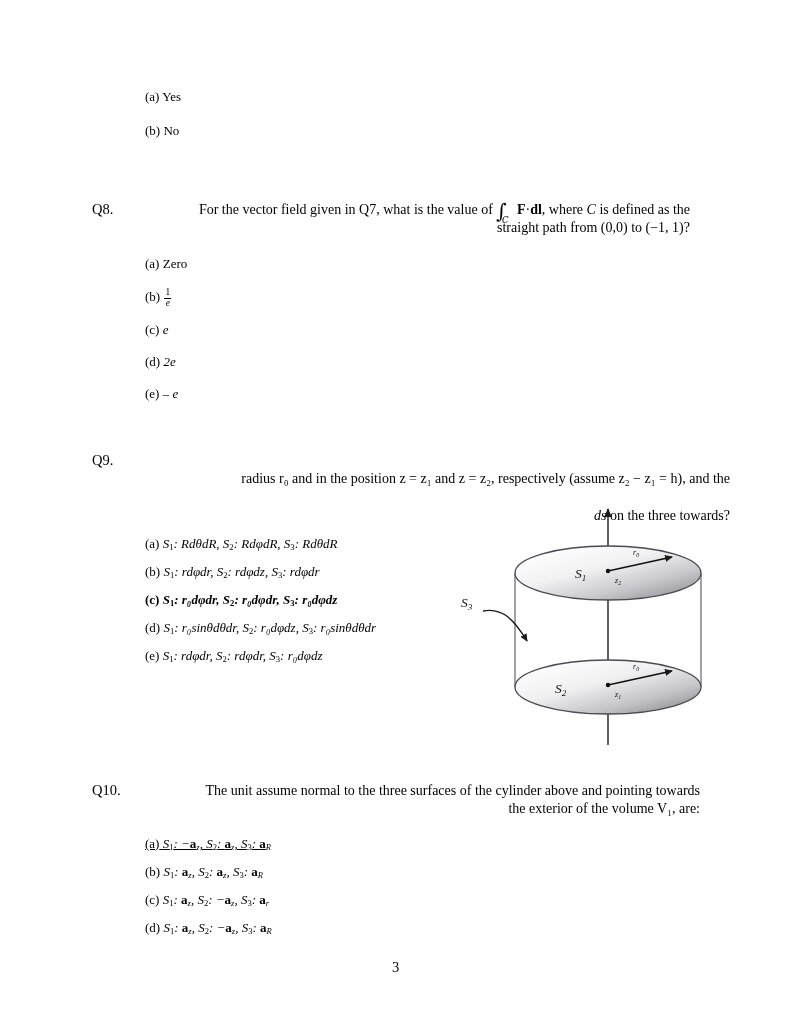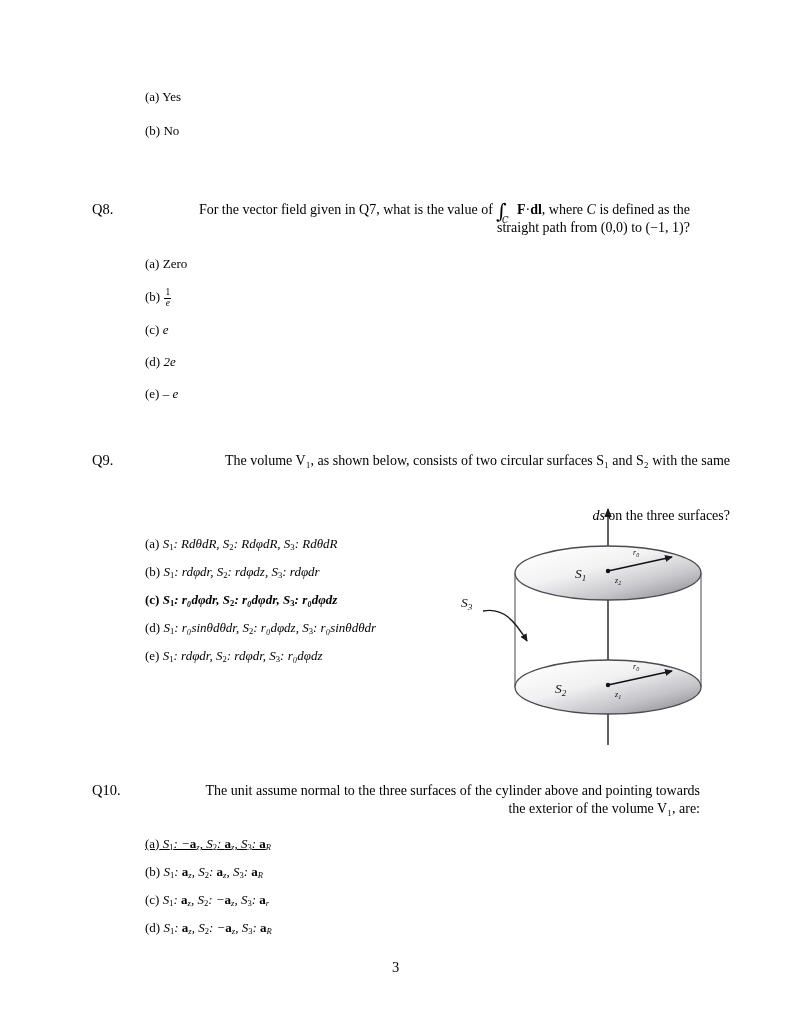--- a/index.html
+++ b/index.html
@@ -151,25 +151,25 @@
     <span class="mathit">2e</span>
   </div>
   <div class="abs opt" style="left:145px; top:387px;">
     <span>(e)</span>
     <span class="mathit">– e</span>
   </div>
 
   <div class="abs qnum" style="left:92px; top:452px;">Q9.</div>
 
   <div class="abs qbody" style="left:130px; top:452px; width:600px;">
-    <span>The volume V₁, as shown below, consists of two circular surfaces S₁ and S₂ with the same</span><br>
     <br>
+    <span>radius r₀ and in the position z = z₁ and z = z₂, respectively (assume z₂ − z₁ = h), and the</span><br>
     <br>
     <span class="mathit">ds</span>
-    <span>on the three surfaces?</span>
+    <span>on the three towards?</span>
   </div>
 
   <div class="abs opt" style="left:145px; top:537px;">
     <span>(a)</span>
     <span class="mrun">S<sub class="upr">1</sub>: <span>RdθdR</span>, S<sub class="upr">2</sub>: <span>RdφdR</span>, S<sub class="upr">3</sub>: <span>RdθdR</span></span>
   </div>
   <div class="abs opt" style="left:145px; top:565px;">
     <span>(b)</span>
     <span class="mrun">S<sub class="upr">1</sub>: <span>rdφdr</span>, S<sub class="upr">2</sub>: <span>rdφdz</span>, S<sub class="upr">3</sub>: <span>rdφdr</span></span>
   </div>

